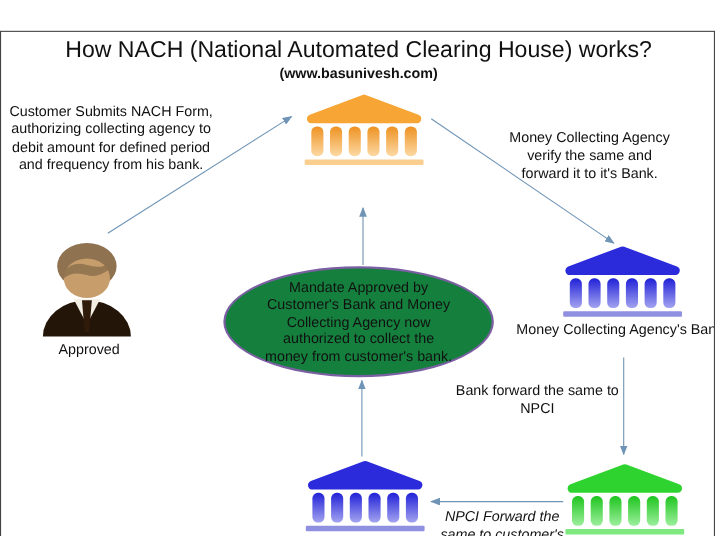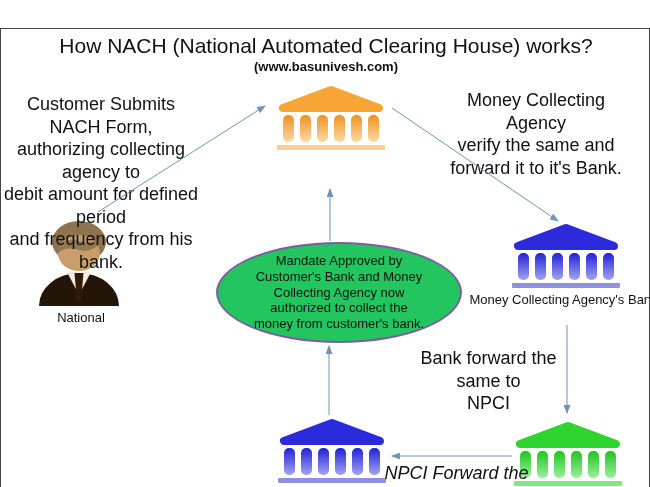--- a/index.html
+++ b/index.html
@@ -12,34 +12,34 @@
     font-family:"Liberation Sans","DejaVu Sans",sans-serif;
     color:#111;
     overflow:hidden;
     margin-top:28px;
   }
   .abs{position:absolute;}
   .ctr{text-align:center;}
   .ml{white-space:pre-line;}
   #title{top:5px;left:0;width:650px;font-size:21px;letter-spacing:0px;}
   #subtitle{top:30px;left:0;width:650px;font-size:13px;font-weight:bold;}
-  .note{font-size:18px;line-height:1.25;}
+  .note{font-size:13px;line-height:1.25;}
   .lbl{font-size:13px;line-height:1.2;}
   #note-customer-submits{top:64px;left:2px;width:196px;}
-  #note-agency-verify{top:60px;left:437px;width:196px;}
+  #note-agency-verify{top:88px;left:437px;width:196px;}
   #note-bank-forward{top:318px;left:405px;width:165px;text-align:center;}
   #note-npci-forward{top:433px;left:378px;width:155px;font-style:italic;}
   #lbl-mutual-fund{top:123px;left:190px;width:280px;}
   #lbl-agency-bank{top:263px;left:455px;width:215px;}
   #lbl-npci{top:461px;left:507px;width:120px;}
   #lbl-customer-bank{top:465px;left:250px;width:160px;}
   #lbl-customer{top:281px;left:30px;width:100px;}
   #mandate{
-    top:213px;left:215px;width:246px;height:101px;
-    background:#22c55e;
+    top:213px;left:202px;width:246px;height:101px;
+    background:#15803d;
     border:2px solid #7B5FA3;
     border-radius:50%;
     display:flex;align-items:center;justify-content:center;
     box-sizing:border-box;
   }
   #mandate .txt{font-size:13px;line-height:1.22;}
   #arrow-layer{top:0;left:0;pointer-events:none;}
 </style>
 </head>
 <body>
@@ -125,21 +125,21 @@
   <div id="lbl-npci" class="abs ctr lbl">NPCI</div>
 
   <svg class="abs" style="left:33px;top:186px" width="90" height="92" viewBox="0 0 90 92">
     <ellipse cx="45" cy="27" rx="27" ry="21" fill="#8F7250"></ellipse>
     <ellipse cx="45" cy="38" rx="21" ry="18" fill="#C79E6B"></ellipse>
     <path d="M24 32 q8 -10 21 -6 q13 4 20 -2 l0 6 q-10 8 -20 5 q-13 -4 -21 3 z" fill="#8F7250" opacity="0.9"></path>
     <path d="M5 91 a40 33 0 0 1 80 0 z" fill="#241509"></path>
     <polygon points="33,57 45,80 57,57" fill="#F2EDE2"></polygon>
     <polygon points="40.5,58 49.5,58 47,87 43,87" fill="#301A0A"></polygon>
   </svg>
-  <div id="lbl-customer" class="abs ctr lbl">National</div>
+  <div id="lbl-customer" class="abs ctr lbl">Approved</div>
 
   <div id="mandate" class="abs">
     <div class="txt ctr ml">Mandate Approved by
 Customer's Bank and Money
 Collecting Agency now
 authorized to collect the
 money from customer's bank.</div>
   </div>
 
   <div id="note-customer-submits" class="abs ctr note ml">Customer Submits NACH Form,

